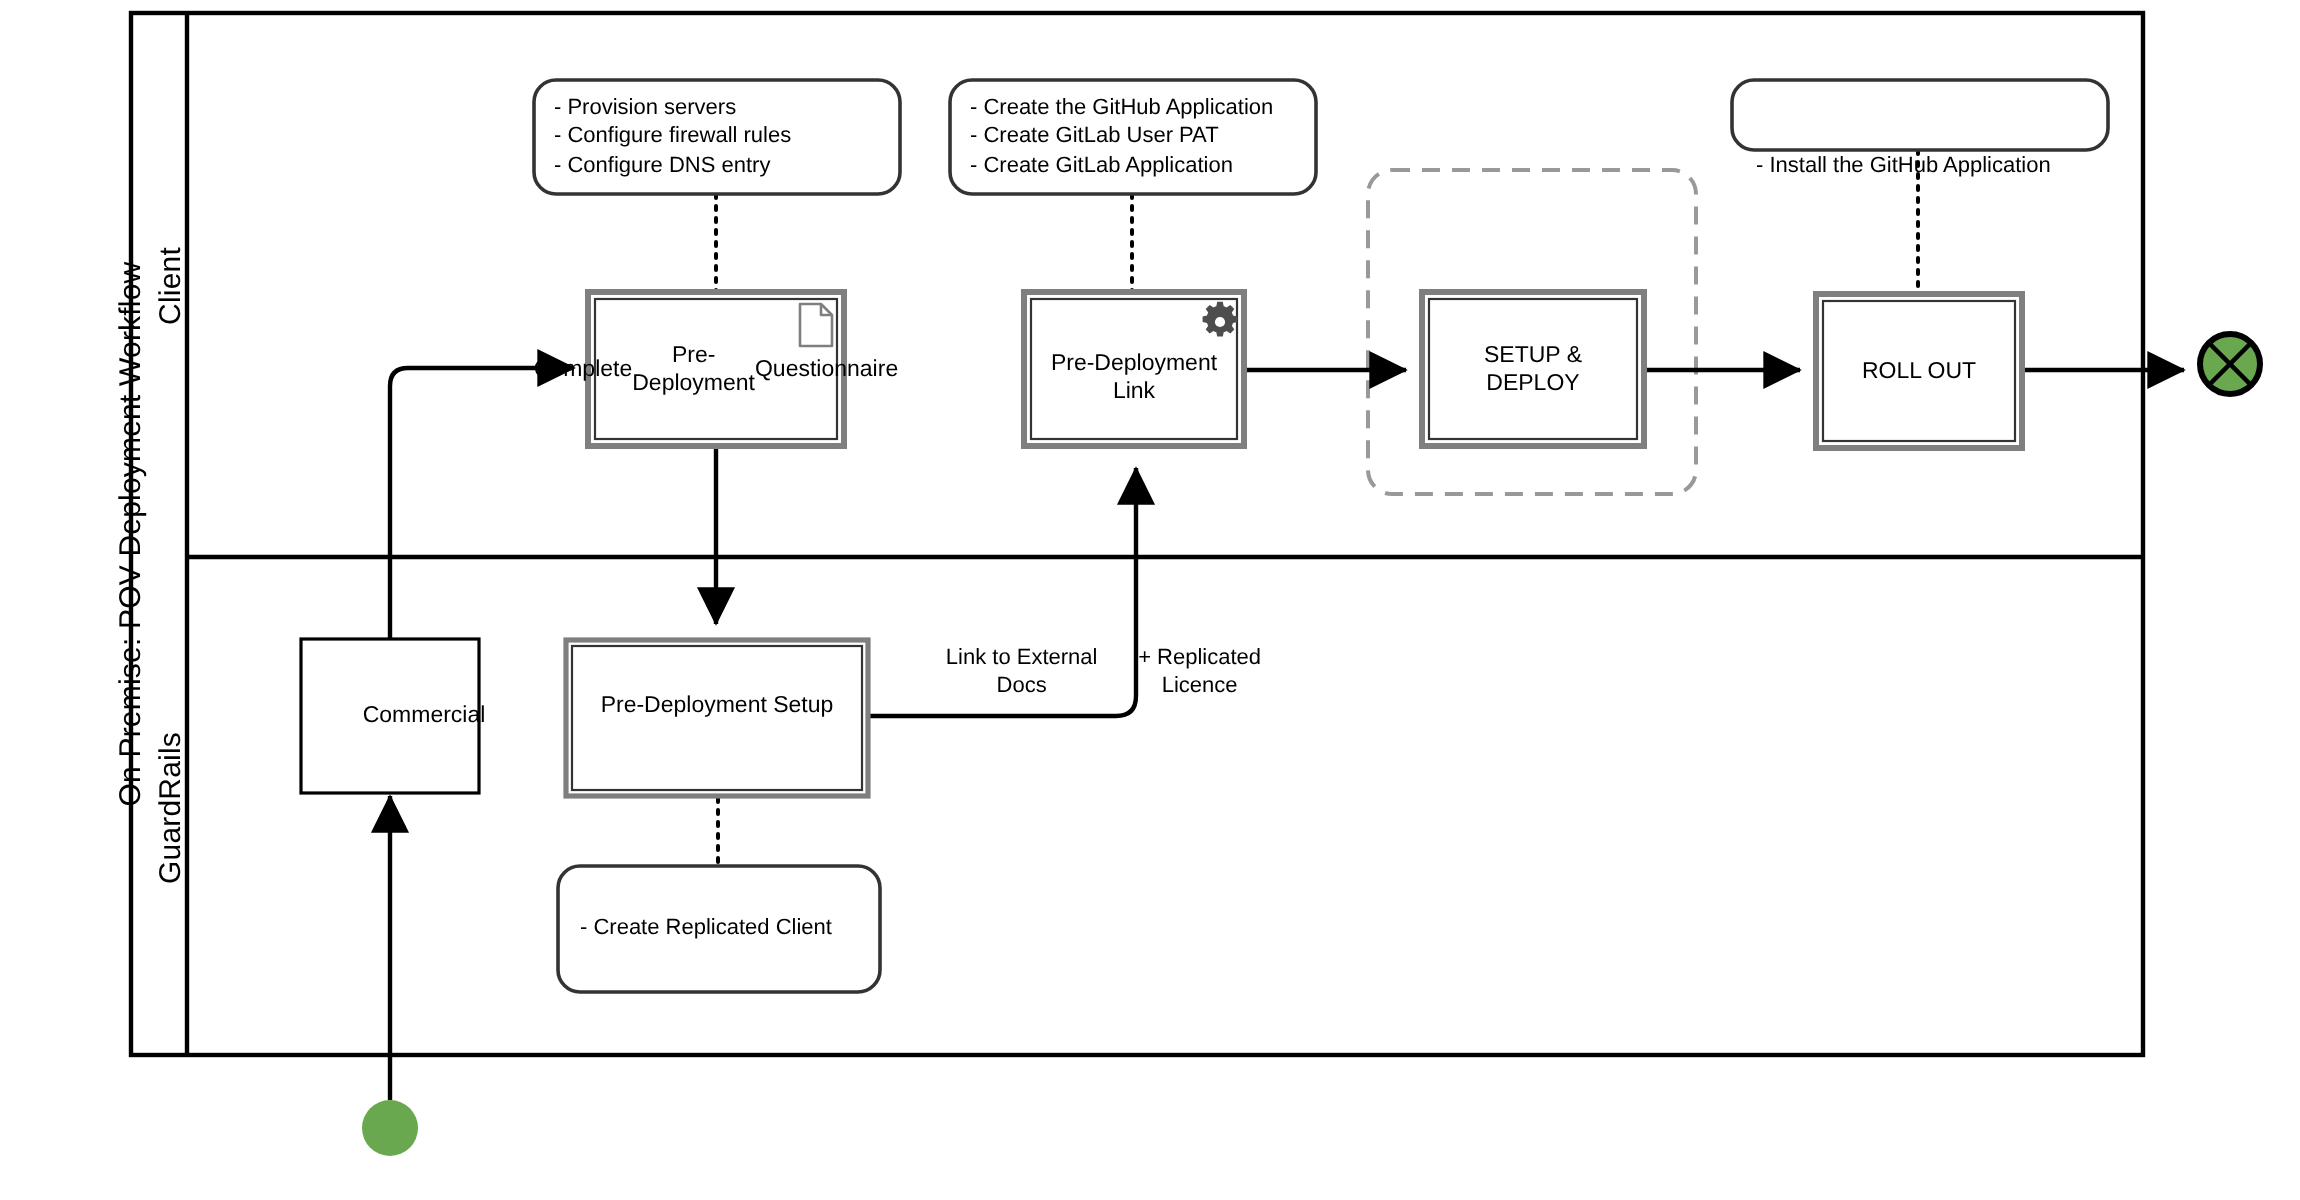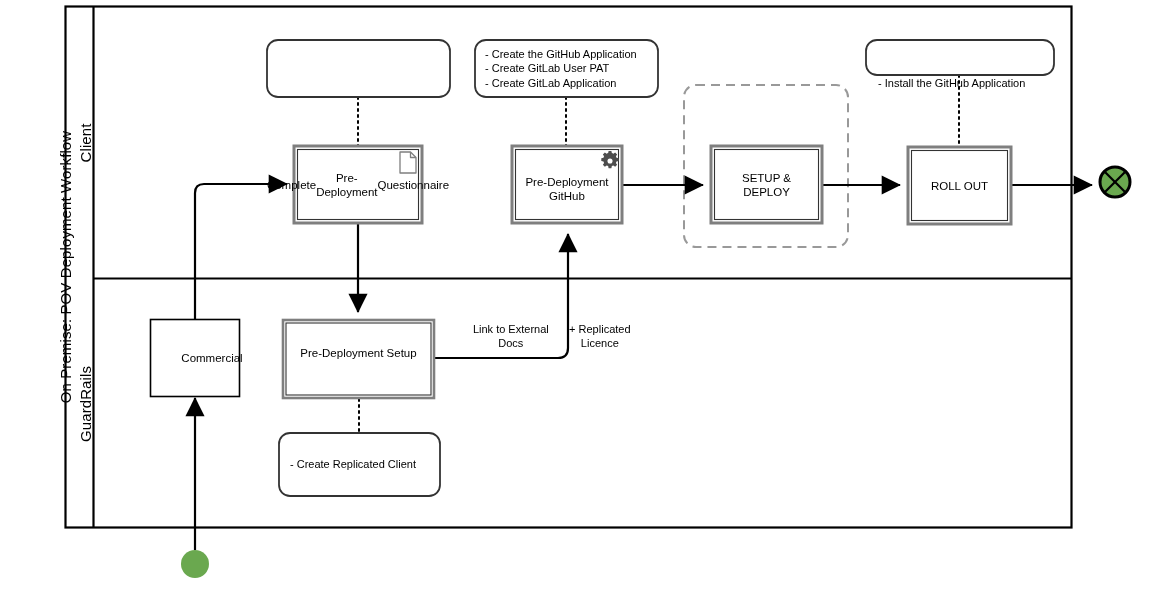--- a/index.html
+++ b/index.html
@@ -135,40 +135,43 @@
   <div class="txt ctr lane-title" style="left:-23px;top:394px;width:216px;height:20px;">GuardRails</div>
 
   <div class="txt ctr task-label" style="left:294px;top:146px;width:128px;height:77px;flex-direction:row;">
     <span>Complete</span>
     <span>Pre-Deployment</span>
     <span>Questionnaire</span>
   </div>
 
   <div class="txt ctr task-label" style="left:512px;top:150px;width:110px;height:77px;flex-direction:column;">
     <span>Pre-Deployment</span>
-    <span>GitHub</span>
+    <span>Link</span>
   </div>
 
   <div class="txt ctr task-label" style="left:711px;top:146px;width:111px;height:77px;flex-direction:column;">
     <span>SETUP &amp;</span>
     <span>DEPLOY</span>
   </div>
 
   <div class="txt ctr task-label" style="left:908px;top:147px;width:103px;height:77px;">
     <span>ROLL OUT</span>
   </div>
 
   <div class="txt ctr task-label" style="left:150px;top:319px;width:82px;height:78px;padding-left:42px;">
     <span>Commercial</span>
   </div>
 
   <div class="txt ctr task-label" style="left:283px;top:320px;width:151px;height:66px;">
     <span>Pre-Deployment Setup</span>
   </div>
 
+  <div class="txt lft ann-label" style="left:277px;top:41px;width:170px;height:55px;">- Provision servers
+- Configure firewall rules
+- Configure DNS entry</div>
 
   <div class="txt lft ann-label" style="left:485px;top:41px;width:172px;height:55px;">- Create the GitHub Application
 - Create GitLab User PAT
 - Create GitLab Application</div>
 
   <div class="txt lft ann-label" style="left:878px;top:40px;width:175px;height:35px;margin-top:26px;">- Install the GitHub Application</div>
 
   <div class="txt lft ann-label" style="left:290px;top:433px;width:150px;height:63px;text-align:center;">- Create Replicated Client</div>
 
   <div class="txt ctr edge-label" style="left:466px;top:319px;width:178px;height:34px;flex-direction:row;">

